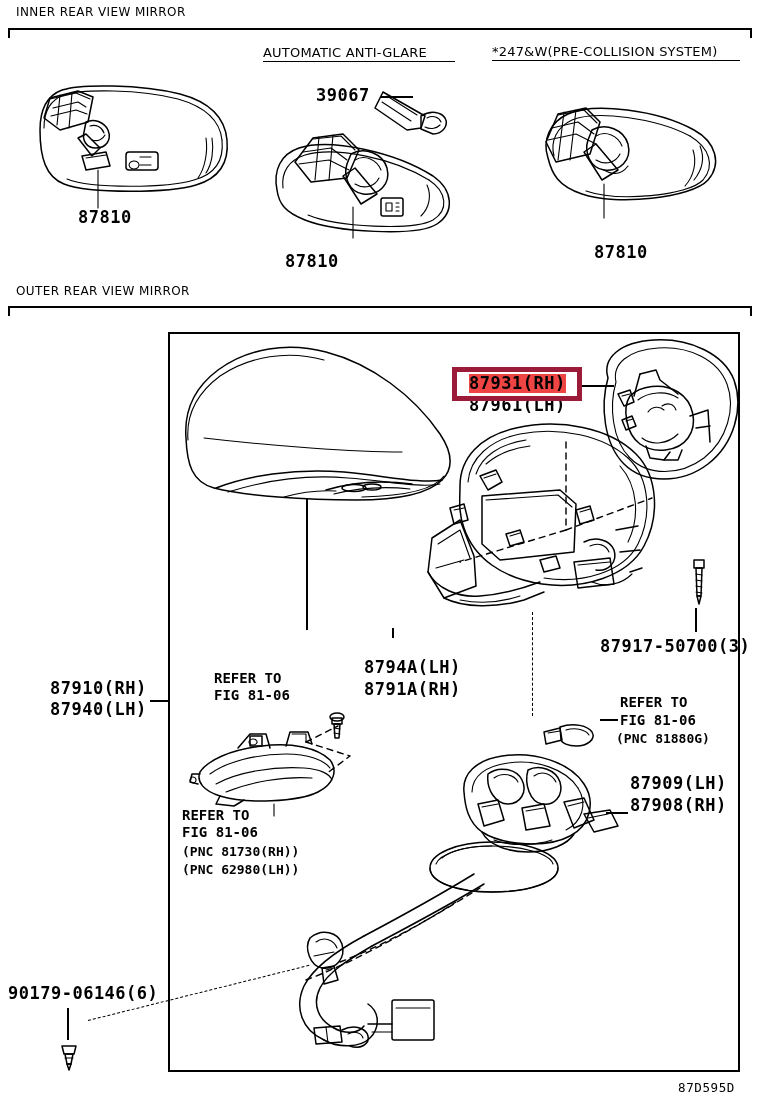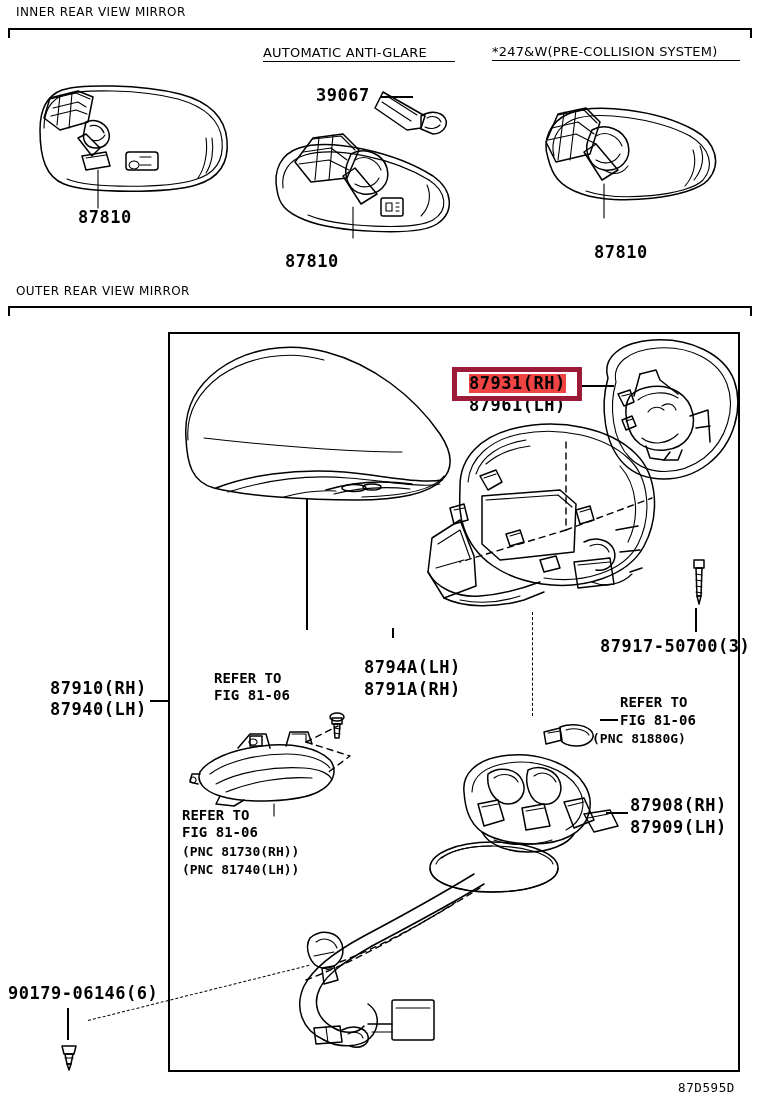--- a/index.html
+++ b/index.html
@@ -350,31 +350,31 @@
     <path class="dash" d="M120,30 L152,14"></path>
     <path class="dash" d="M120,30 L164,44 L140,62"></path>
     <line class="thin" x1="88" y1="92" x2="88" y2="104"></line>
   </svg>
   <div class="pn small" style="left:214px; top:670px;">REFER TO</div>
   <div class="pn small" style="left:214px; top:687px;">FIG 81-06</div>
 
   <div class="pn small" style="left:182px; top:807px;">REFER TO</div>
   <div class="pn small" style="left:182px; top:824px;">FIG 81-06</div>
   <div class="pn small" style="left:182px; top:843px; font-size:13px;text-align:center;">(PNC 81730(RH))</div>
-  <div class="pn small" style="left:182px; top:861px; font-size:13px;">(PNC 81740(LH))</div>
+  <div class="pn small" style="left:182px; top:861px; font-size:13px;">(PNC 62980(LH))</div>
 
   <svg class="art" style="left:540px; top:718px;" width="56" height="34" viewBox="0 0 56 34">
     <path d="M4,14 L20,10 L22,22 L6,26 Z"></path>
     <path class="thin" d="M8,15 L20,13"></path>
     <path d="M20,9 C34,4 48,8 52,14 C56,21 48,28 36,28 C28,28 22,25 21,22 Z"></path>
     <path class="thin" d="M26,12 C36,9 46,12 49,17"></path>
   </svg>
   <div class="pn small" style="left:620px; top:694px;">REFER TO</div>
   <div class="pn small" style="left:620px; top:712px;">FIG 81-06</div>
-  <div class="pn small" style="left:592px; top:730px; font-size:13px;">(PNC 81880G)</div>
+  <div class="pn small" style="left:616px; top:730px; font-size:13px;">(PNC 81880G)</div>
   <div class="ln h" style="left:600px; top:719px; width:18px;"></div>
   <div class="dash-v" style="left:532px; top:612px; height:104px;"></div>
 
   <svg class="art" style="left:418px; top:740px;" width="205" height="160" viewBox="0 0 205 160">
 
     <path d="M46,52 C44,34 58,20 84,16 C116,11 152,22 166,44
              C178,62 172,86 152,96 C130,108 86,106 64,92 C50,82 47,66 46,52 Z"></path>
     <path class="thin" d="M54,52 C54,36 68,26 90,23 C118,19 148,29 160,48"></path>
     <path class="thin" d="M160,48 C170,64 164,82 148,90"></path>
 
@@ -394,21 +394,21 @@
     <path d="M64,92 C70,104 88,112 110,112 C132,112 150,104 156,94"></path>
     <path class="thin" d="M76,100 C90,106 116,106 134,100"></path>
 
     <path d="M12,128 C12,114 38,102 74,102 C112,102 140,114 140,128
              C140,142 112,152 74,152 C38,152 12,142 12,128 Z"></path>
     <path class="thin" d="M12,128 C12,142 38,152 74,152 C112,152 140,142 140,128"></path>
     <path class="thin" d="M18,124 C22,114 44,106 74,106 C106,106 132,114 135,124"></path>
     <path class="thin" d="M24,118 C34,110 52,106 74,106"></path>
   </svg>
   <div class="pn" style="left:630px; top:796px;">87908(RH)</div>
-  <div class="pn" style="left:630px; top:818px;">87909(LH)</div>
+  <div class="pn" style="left:630px; top:774px;">87909(LH)</div>
   <div class="ln h" style="left:606px; top:812px; width:22px;"></div>
 
   <svg class="art" style="left:288px; top:862px;" width="300" height="218" viewBox="0 0 300 218">
     <path d="M186,12 C150,34 110,56 76,74"></path>
     <path d="M196,22 C160,44 118,66 84,84"></path>
     <path d="M76,74 C50,88 26,104 16,124 C6,146 14,168 36,178"></path>
     <path d="M84,84 C60,98 40,110 32,126 C24,142 30,158 46,166"></path>
     <path d="M36,178 C50,186 72,186 82,176 C92,166 92,150 80,142"></path>
     <path d="M46,166 C56,172 70,172 76,164"></path>
 

